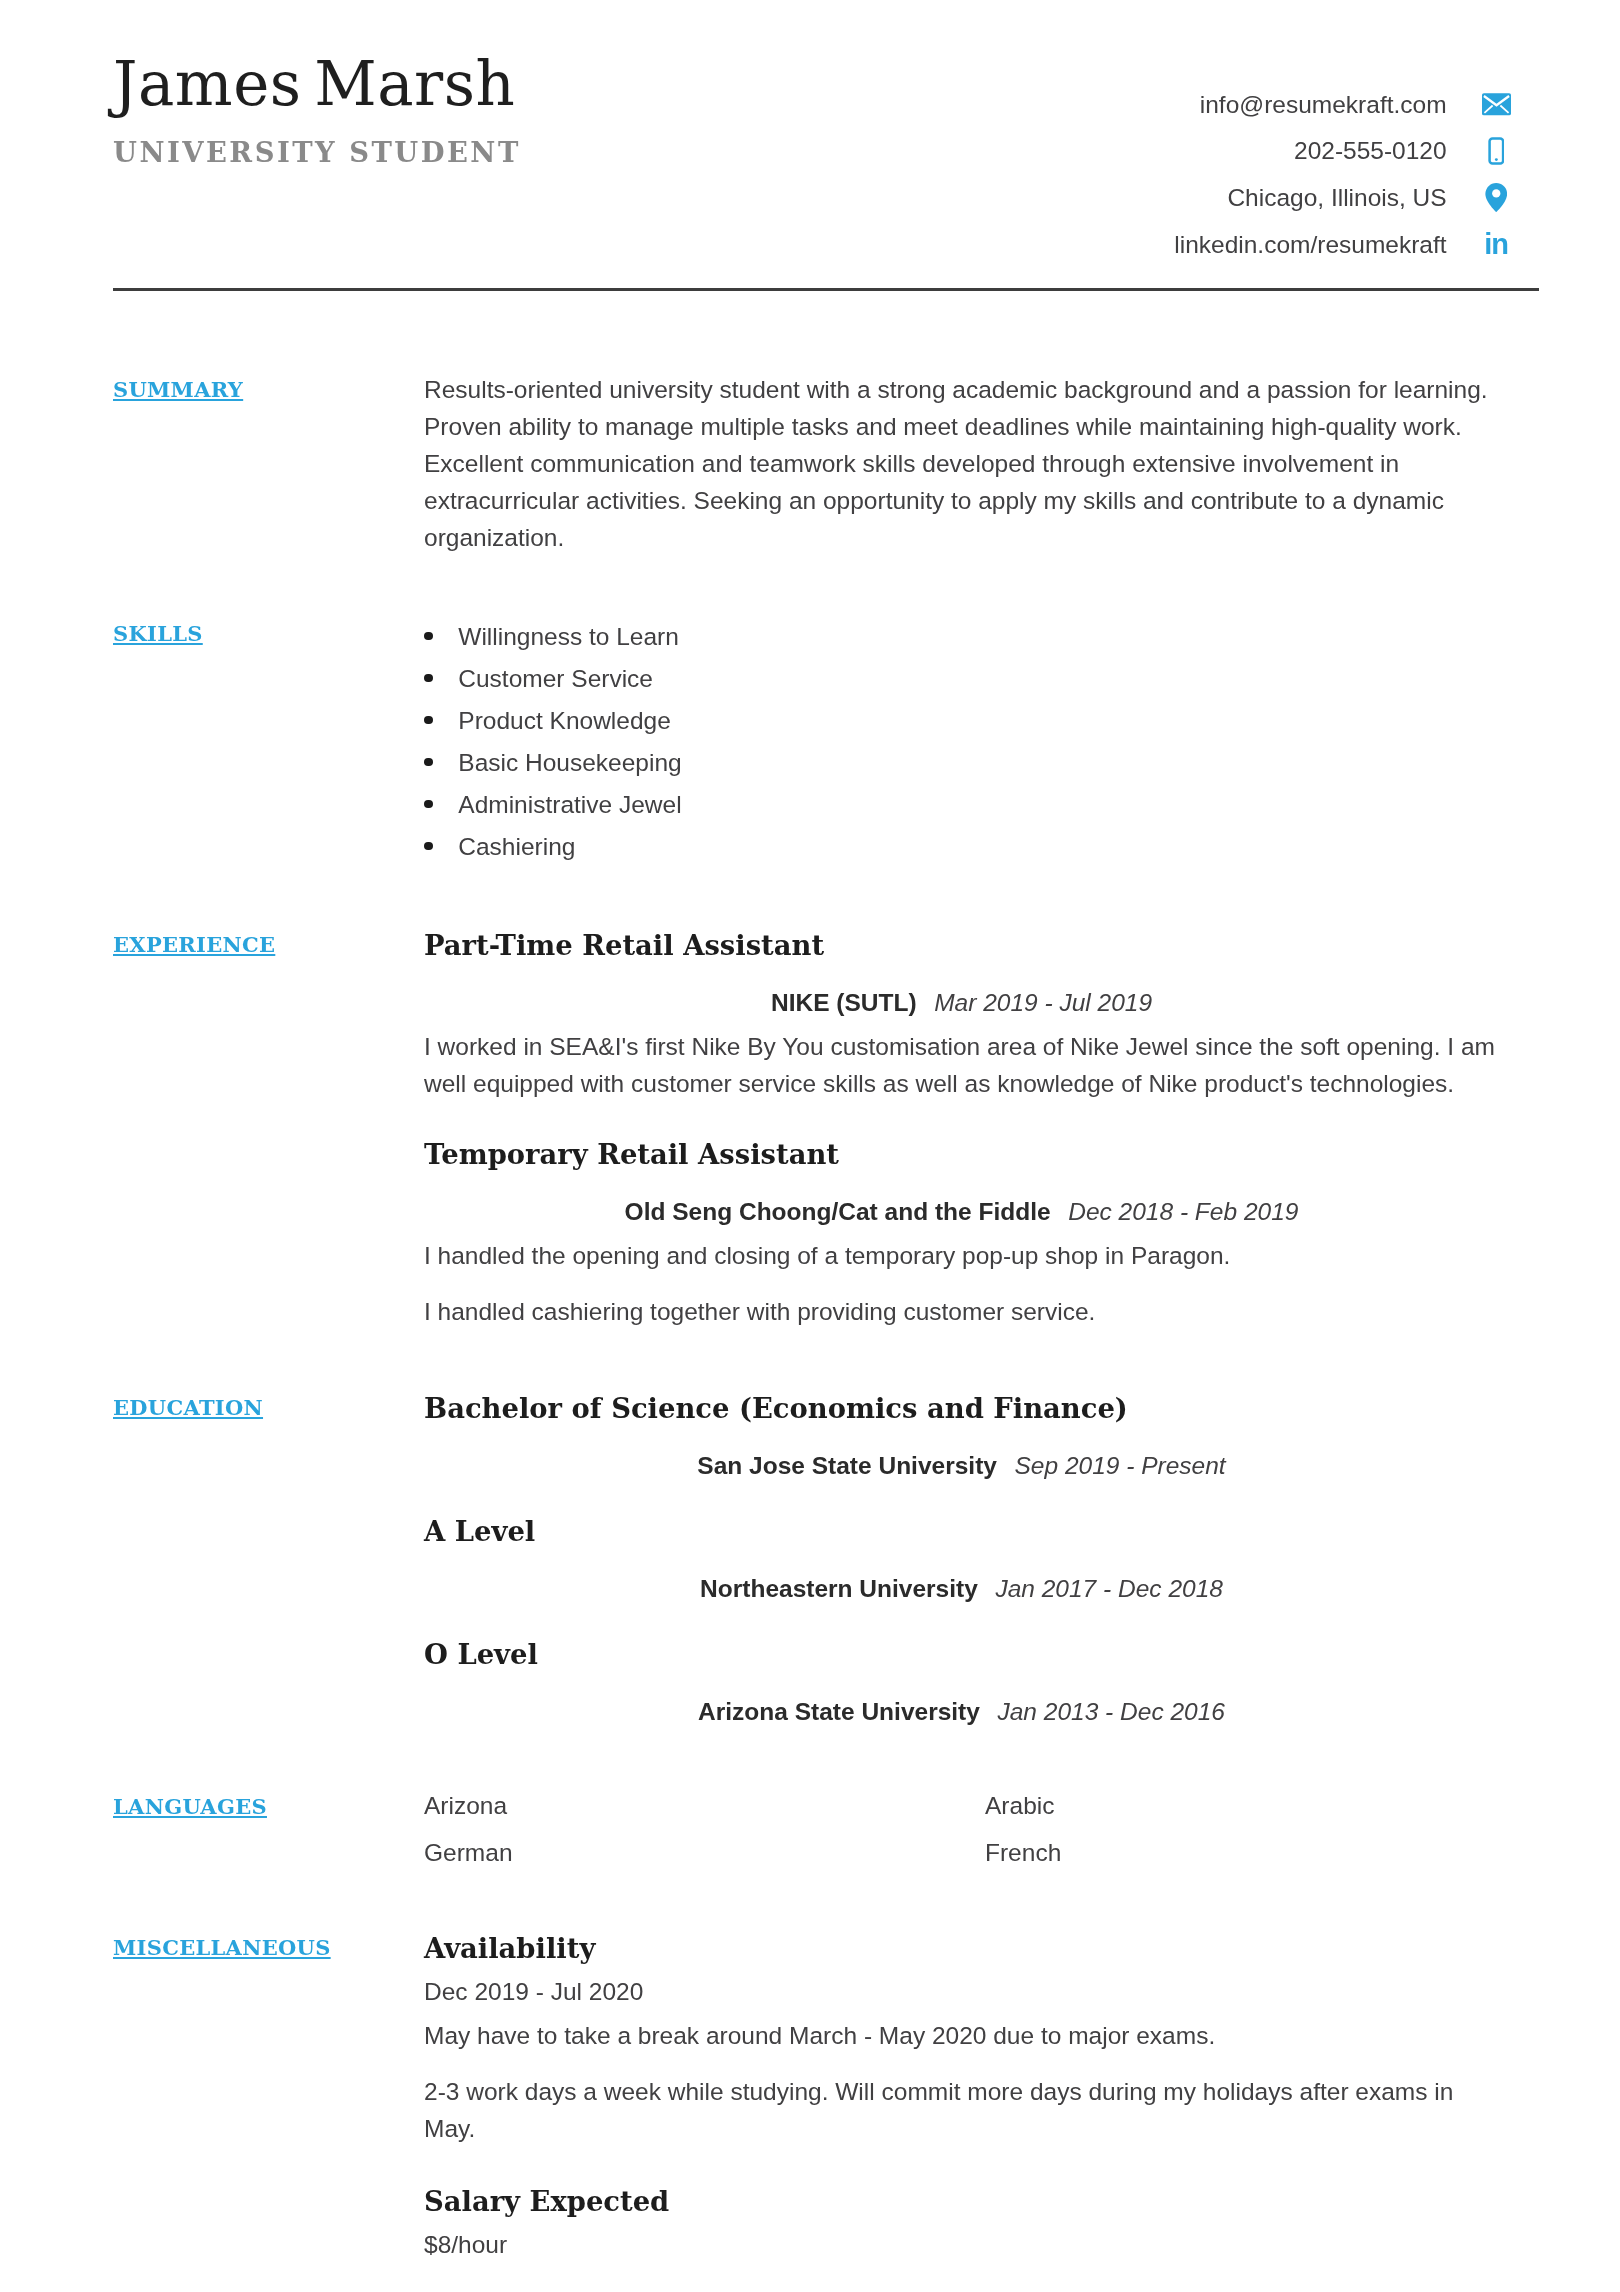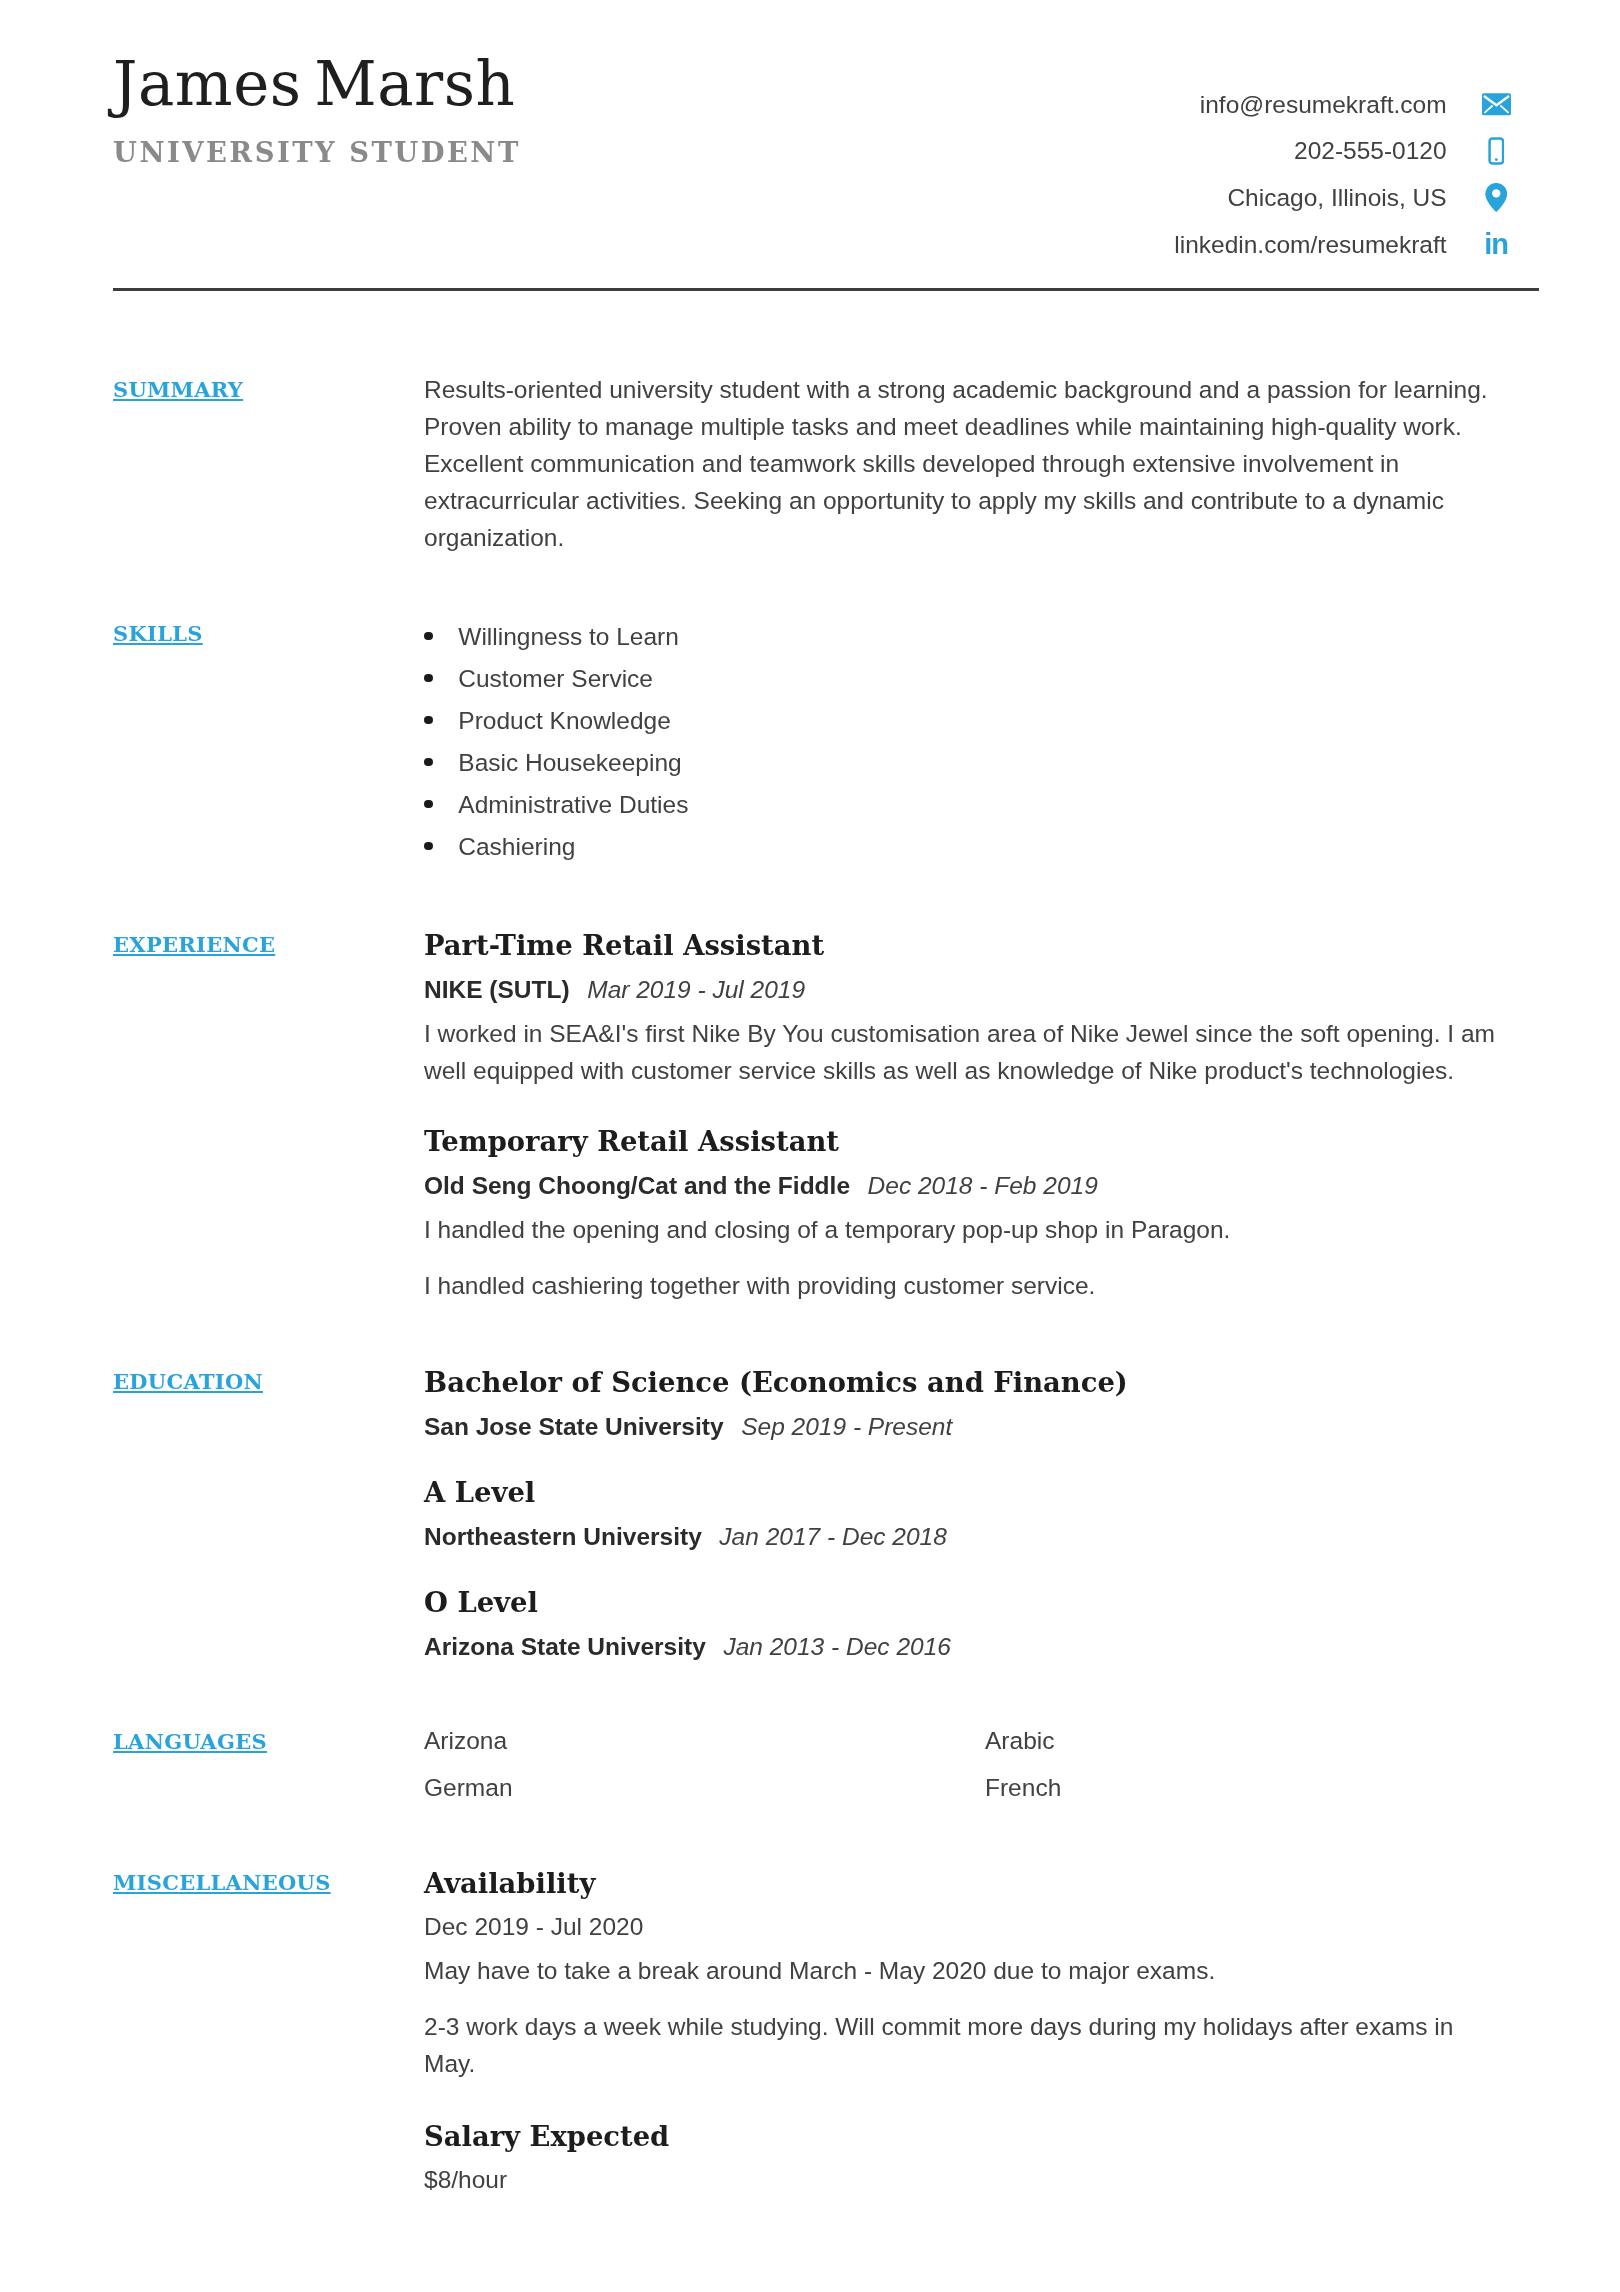--- a/index.html
+++ b/index.html
@@ -32,21 +32,21 @@
     font-size:21px; line-height:37px; color:#29a3dc; letter-spacing:0.3px;text-decoration:underline;
   }
   .section-content { flex:1; font-size:24.5px; line-height:37px; }
   .mt-summary   { margin-top:80px; }
   .mt-section   { margin-top:59px; }
   
   .skill-item { display:flex; align-items:center; height:42px; }
   .dot { width:8.8px; height:8.8px; border-radius:50%; background:#1a1a1a; margin-right:25.5px; flex:none; }
   
   .item-title { font-family:"DejaVu Serif", serif; font-weight:700; font-size:27.4px; line-height:39px; color:#1d1d1d; }
-  .item-meta  { margin-top:7px; line-height:35px; }
+  .item-meta  { margin-top:20px; line-height:35px;text-align:center; }
   .org   { font-weight:bold; color:#2b2b2b; }
   .dates { font-style:italic; color:#414042; margin-left:17.6px; }
   .body-par { margin-top:7.8px; }
   .body-par + .body-par { margin-top:19.6px; }
   .job + .job { margin-top:33px; }
   .edu + .edu { margin-top:29px; }
   
   .lang-grid { display:grid; grid-template-columns:561px auto; row-gap:11.8px; }
   .lang-item { line-height:35px; }
   
@@ -121,21 +121,21 @@
       <div class="skill-item">
           <span class="dot"></span>
           <span>Product Knowledge</span>
         </div>
       <div class="skill-item">
           <span class="dot"></span>
           <span>Basic Housekeeping</span>
         </div>
       <div class="skill-item">
           <span class="dot"></span>
-          <span>Administrative Duties</span>
+          <span>Administrative Jewel</span>
         </div>
       <div class="skill-item">
           <span class="dot"></span>
           <span>Cashiering</span>
         </div>
     </div>
   </div>
 
   <div class="section mt-section">
     <div class="section-label">EXPERIENCE</div>

